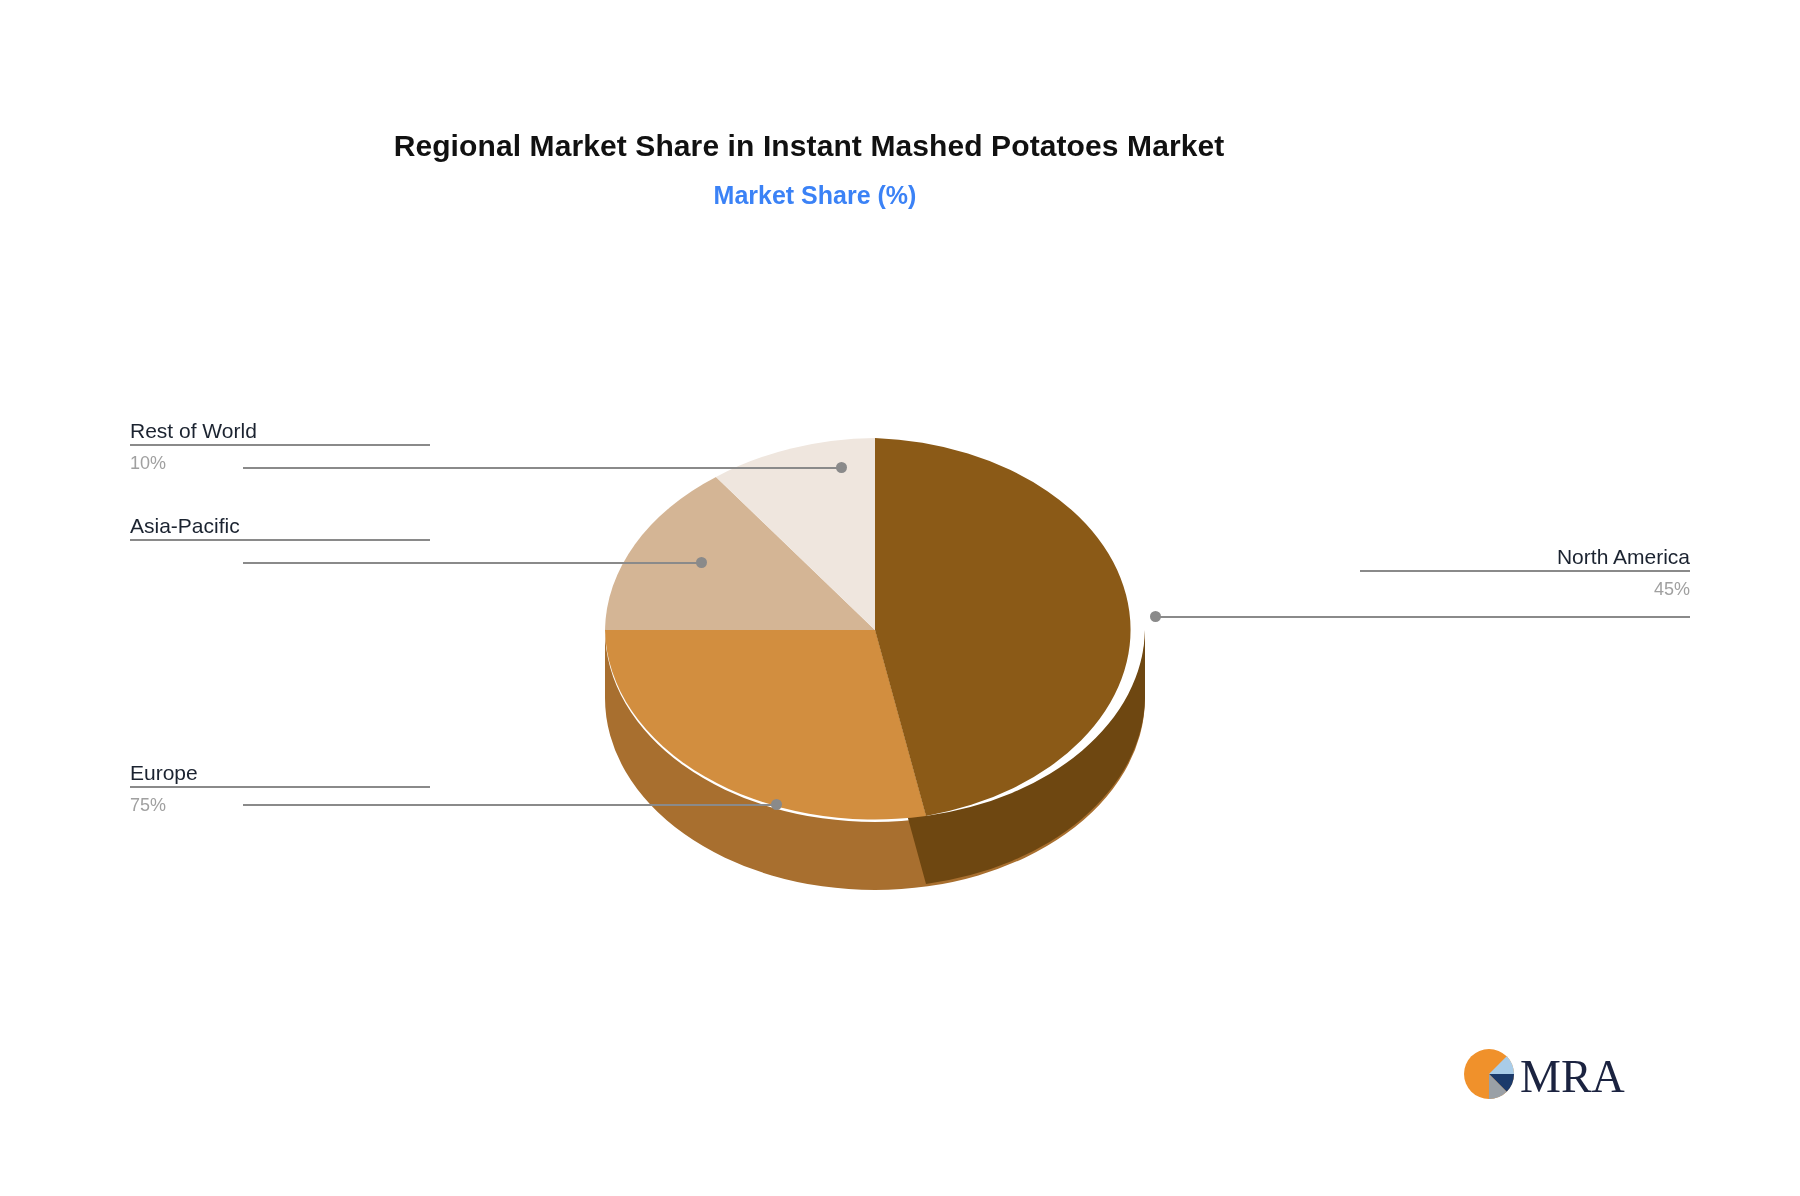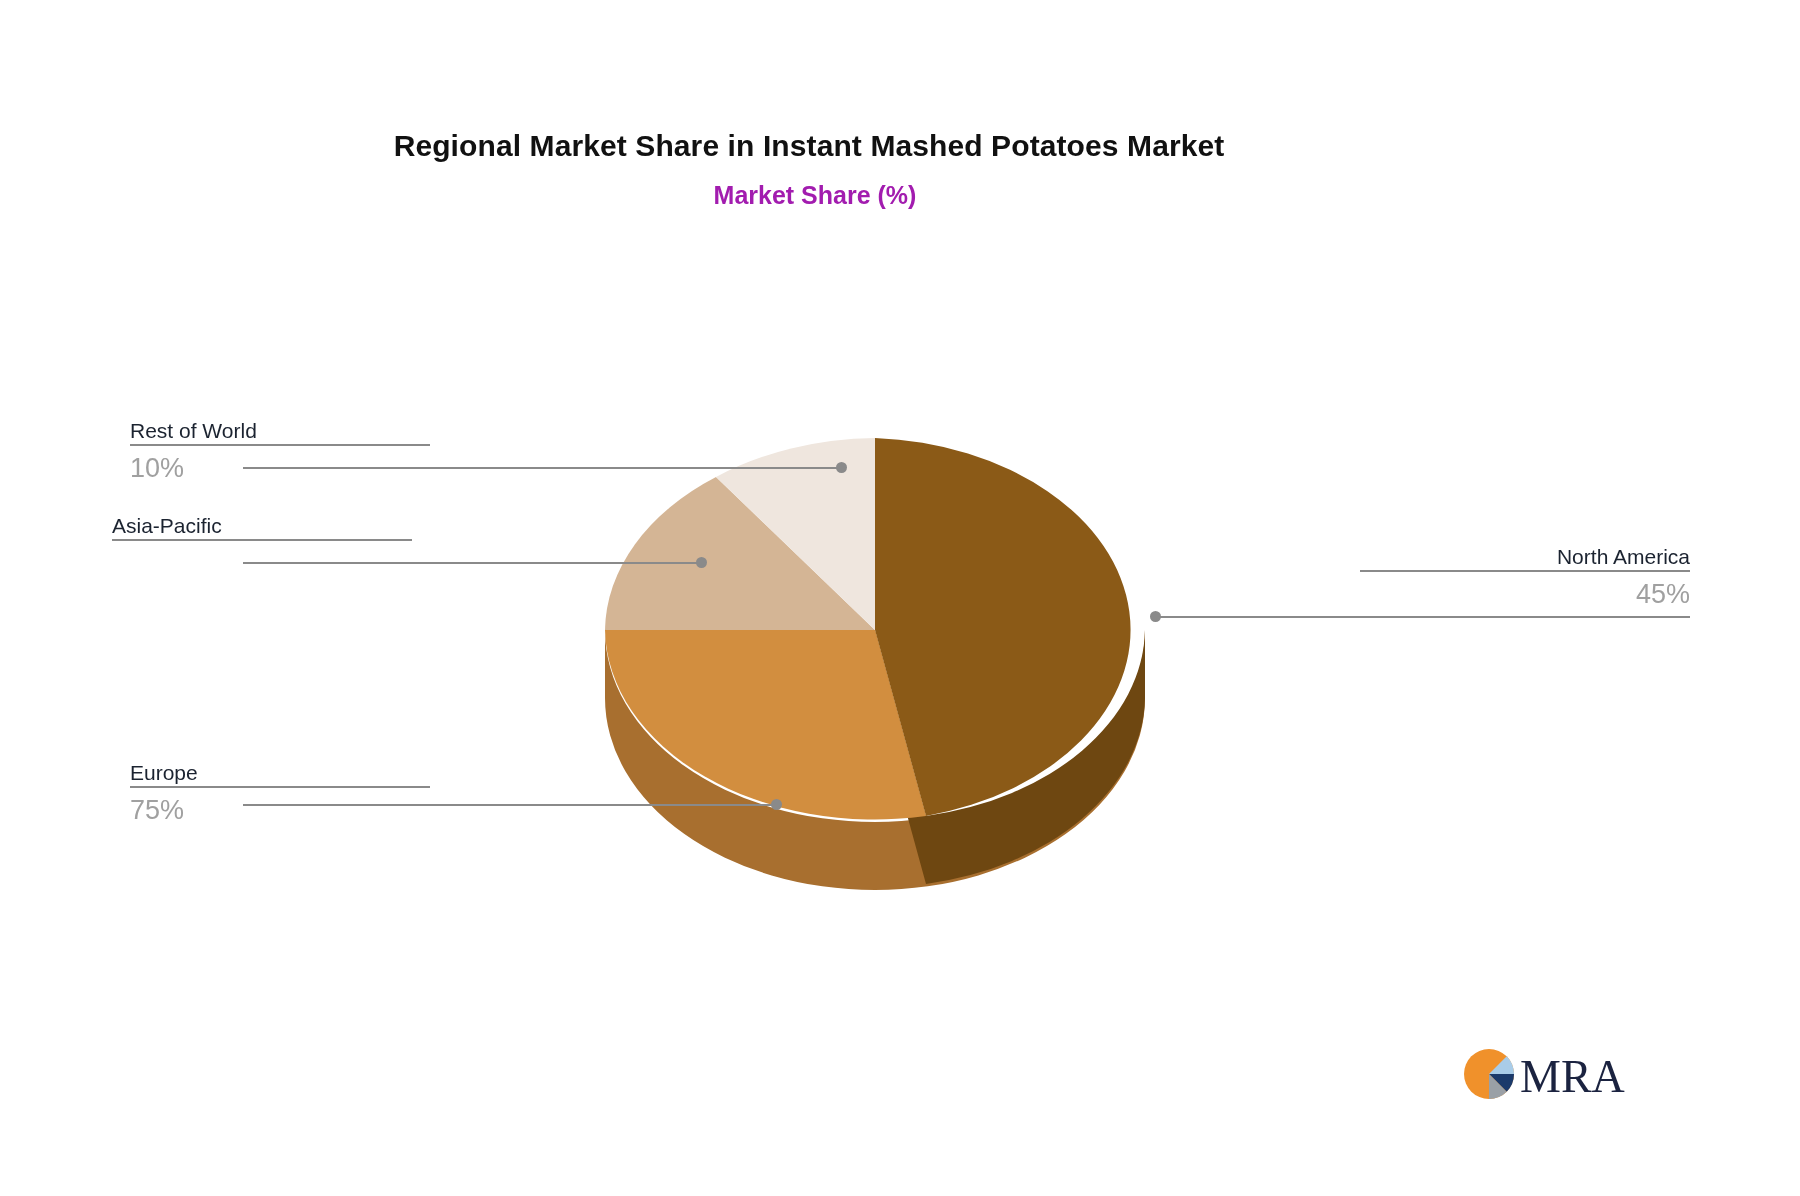--- a/index.html
+++ b/index.html
@@ -36,21 +36,21 @@
     font-weight: bold;
     color: #111111;
     letter-spacing: 0.1px;
     line-height: 1.2;
     margin: 0;
     padding-left: 14px;
   }
   .chart-subtitle {
     font-size: 25px;
     font-weight: bold;
-    color: #a21caf;
+    color: #3b82f6;
     line-height: 1.2;
     margin: 0;
     margin-top: 16px;
     padding-left: 26px;
   }
 
   
   .pie-stage {
     position: absolute;
     left: 575px;
@@ -77,31 +77,31 @@
     color: #1b2330;
     line-height: 1.25;
     white-space: nowrap;
   }
   .callout .cl-rule {
     height: 2px;
     background: #8a8a8a;
     width: 100%;
   }
   .callout .cl-value {
-    font-size: 27px;
+    font-size: 18px;
     color: #a0a0a0;
     line-height: 1.25;
     padding-top: 6px;
     white-space: nowrap;
   }
   .callout.left { text-align: left; }
   .callout.right { text-align: right; }
 
   #callout-rest-of-world { left: 130px; top: 418px; }
-  #callout-asia-pacific  { left: 112px; top: 513px; }
+  #callout-asia-pacific  { left: 130px; top: 513px; }
   #callout-europe        { left: 130px; top: 760px; }
   #callout-north-america { left: 1360px; top: 544px; width: 330px; }
 
   
   .leader {
     position: absolute;
     height: 2px;
     background: #8a8a8a;
   }
   .leader-dot {

